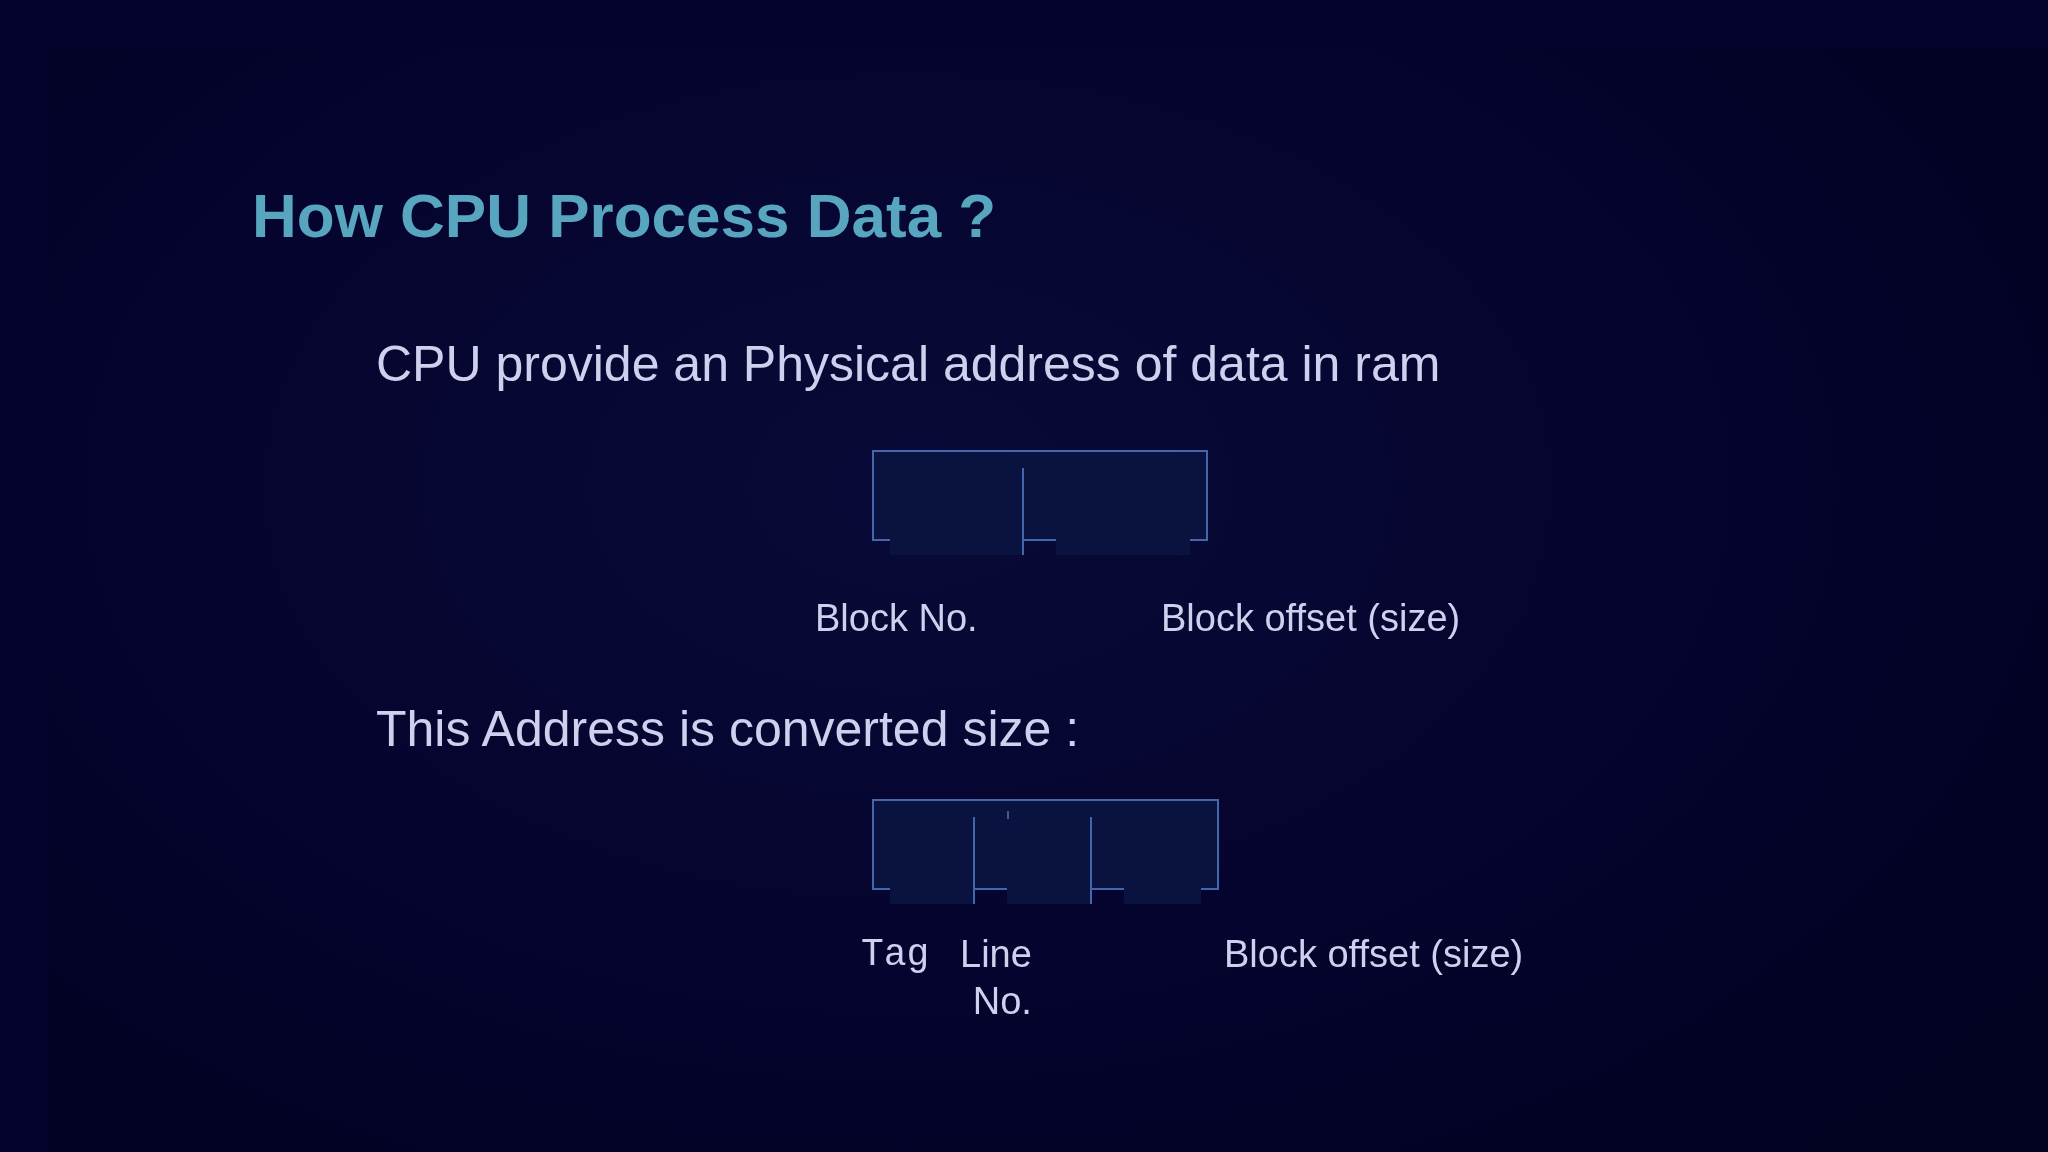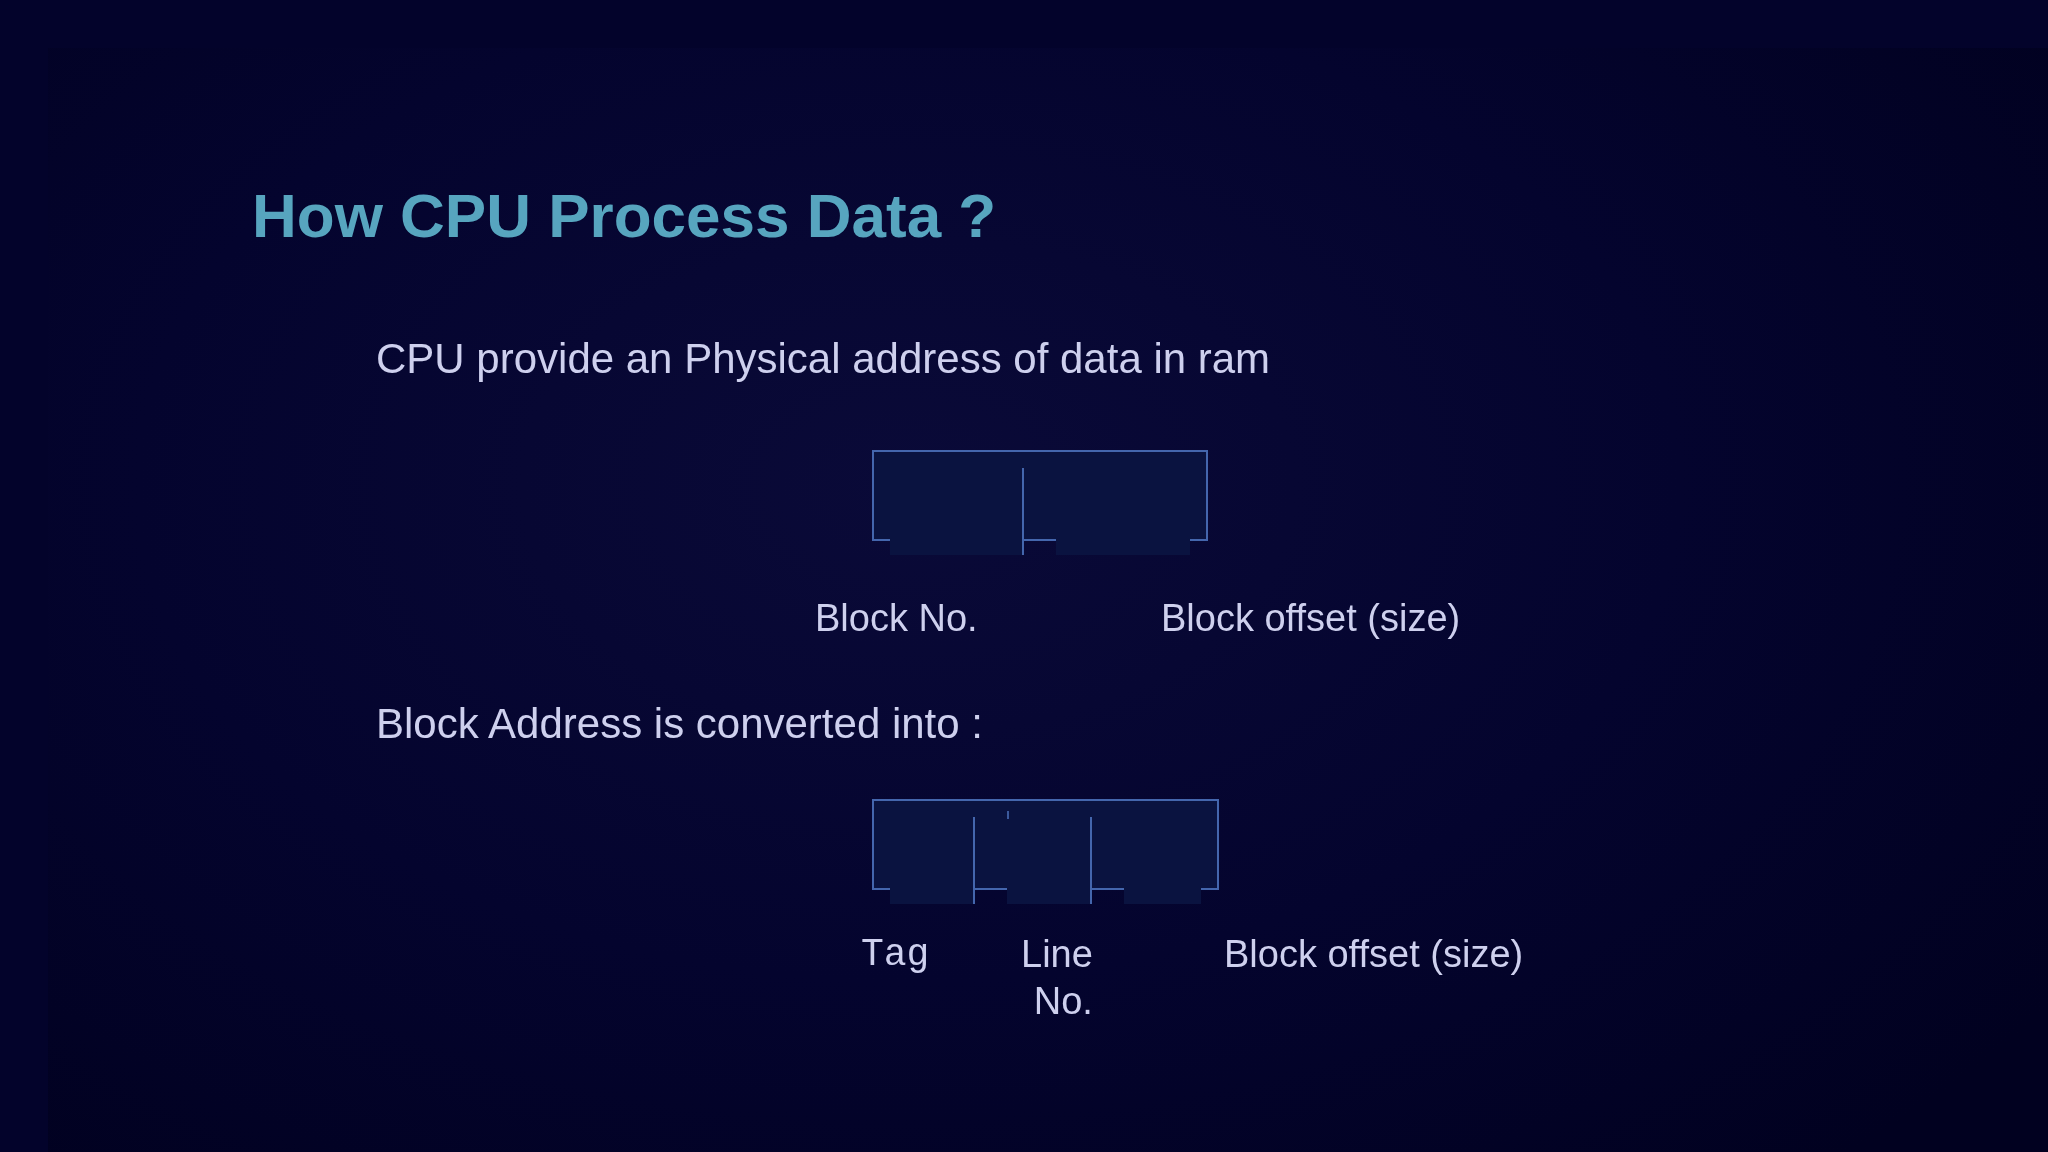--- a/index.html
+++ b/index.html
@@ -28,21 +28,21 @@
     left: 188px;
     top: 116px;
     font-size: 62px;
     font-weight: 700;
     letter-spacing: 0px;
     color: var(--title-text);
     white-space: nowrap;
   }
   .body-line {
     position: absolute;
-    font-size: 42px;
+    font-size: 50px;
     font-weight: 400;
     color: var(--body-text);
     white-space: nowrap;
   }
   .intro-line { left: 312px; top: 271px; }
   .convert-line { left: 312px; top: 636px; }
 
   .addr-box {
     position: absolute;
     display: flex;
@@ -81,41 +81,41 @@
     position: absolute;
     font-size: 38px;
     color: var(--body-text);
     white-space: pre-line;
     line-height: 1.24;
     text-align: right;
   }
   .label-block-no       { left: 751px;  top: 531px; }
   .label-block-offset-1 { left: 1097px; top: 531px; }
   .label-tag            { left: 797px;  top: 867px; font-family: Liberation Mono, monospace; }
-  .label-line-no        { left: 957px;  top: 867px; }
+  .label-line-no        { left: 896px;  top: 867px; }
   .label-block-offset-2 { left: 1160px; top: 867px; }
 </style>
 </head>
 <body>
 
 <div class="slide">
 
   <h1 class="title">How CPU Process Data ?</h1>
 
   <p class="body-line intro-line">CPU provide an Physical address of data in ram</p>
 
   <div class="addr-box addr-box-physical">
     <div class="addr-cell"></div>
     <div class="addr-cell"></div>
   </div>
 
   <span class="box-label label-block-no">Block No.</span>
   <span class="box-label label-block-offset-1">Block offset (size)</span>
 
-  <p class="body-line convert-line">Block Address is converted into :</p>
+  <p class="body-line convert-line">This Address is converted size :</p>
 
   <div class="addr-box addr-box-converted">
     <div class="divider-overshoot"></div>
     <div class="addr-cell cell-tag"></div>
     <div class="addr-cell cell-line"></div>
     <div class="addr-cell cell-offset"></div>
   </div>
 
   <span class="box-label label-tag">Tag</span>
   <span class="box-label label-line-no">Line

